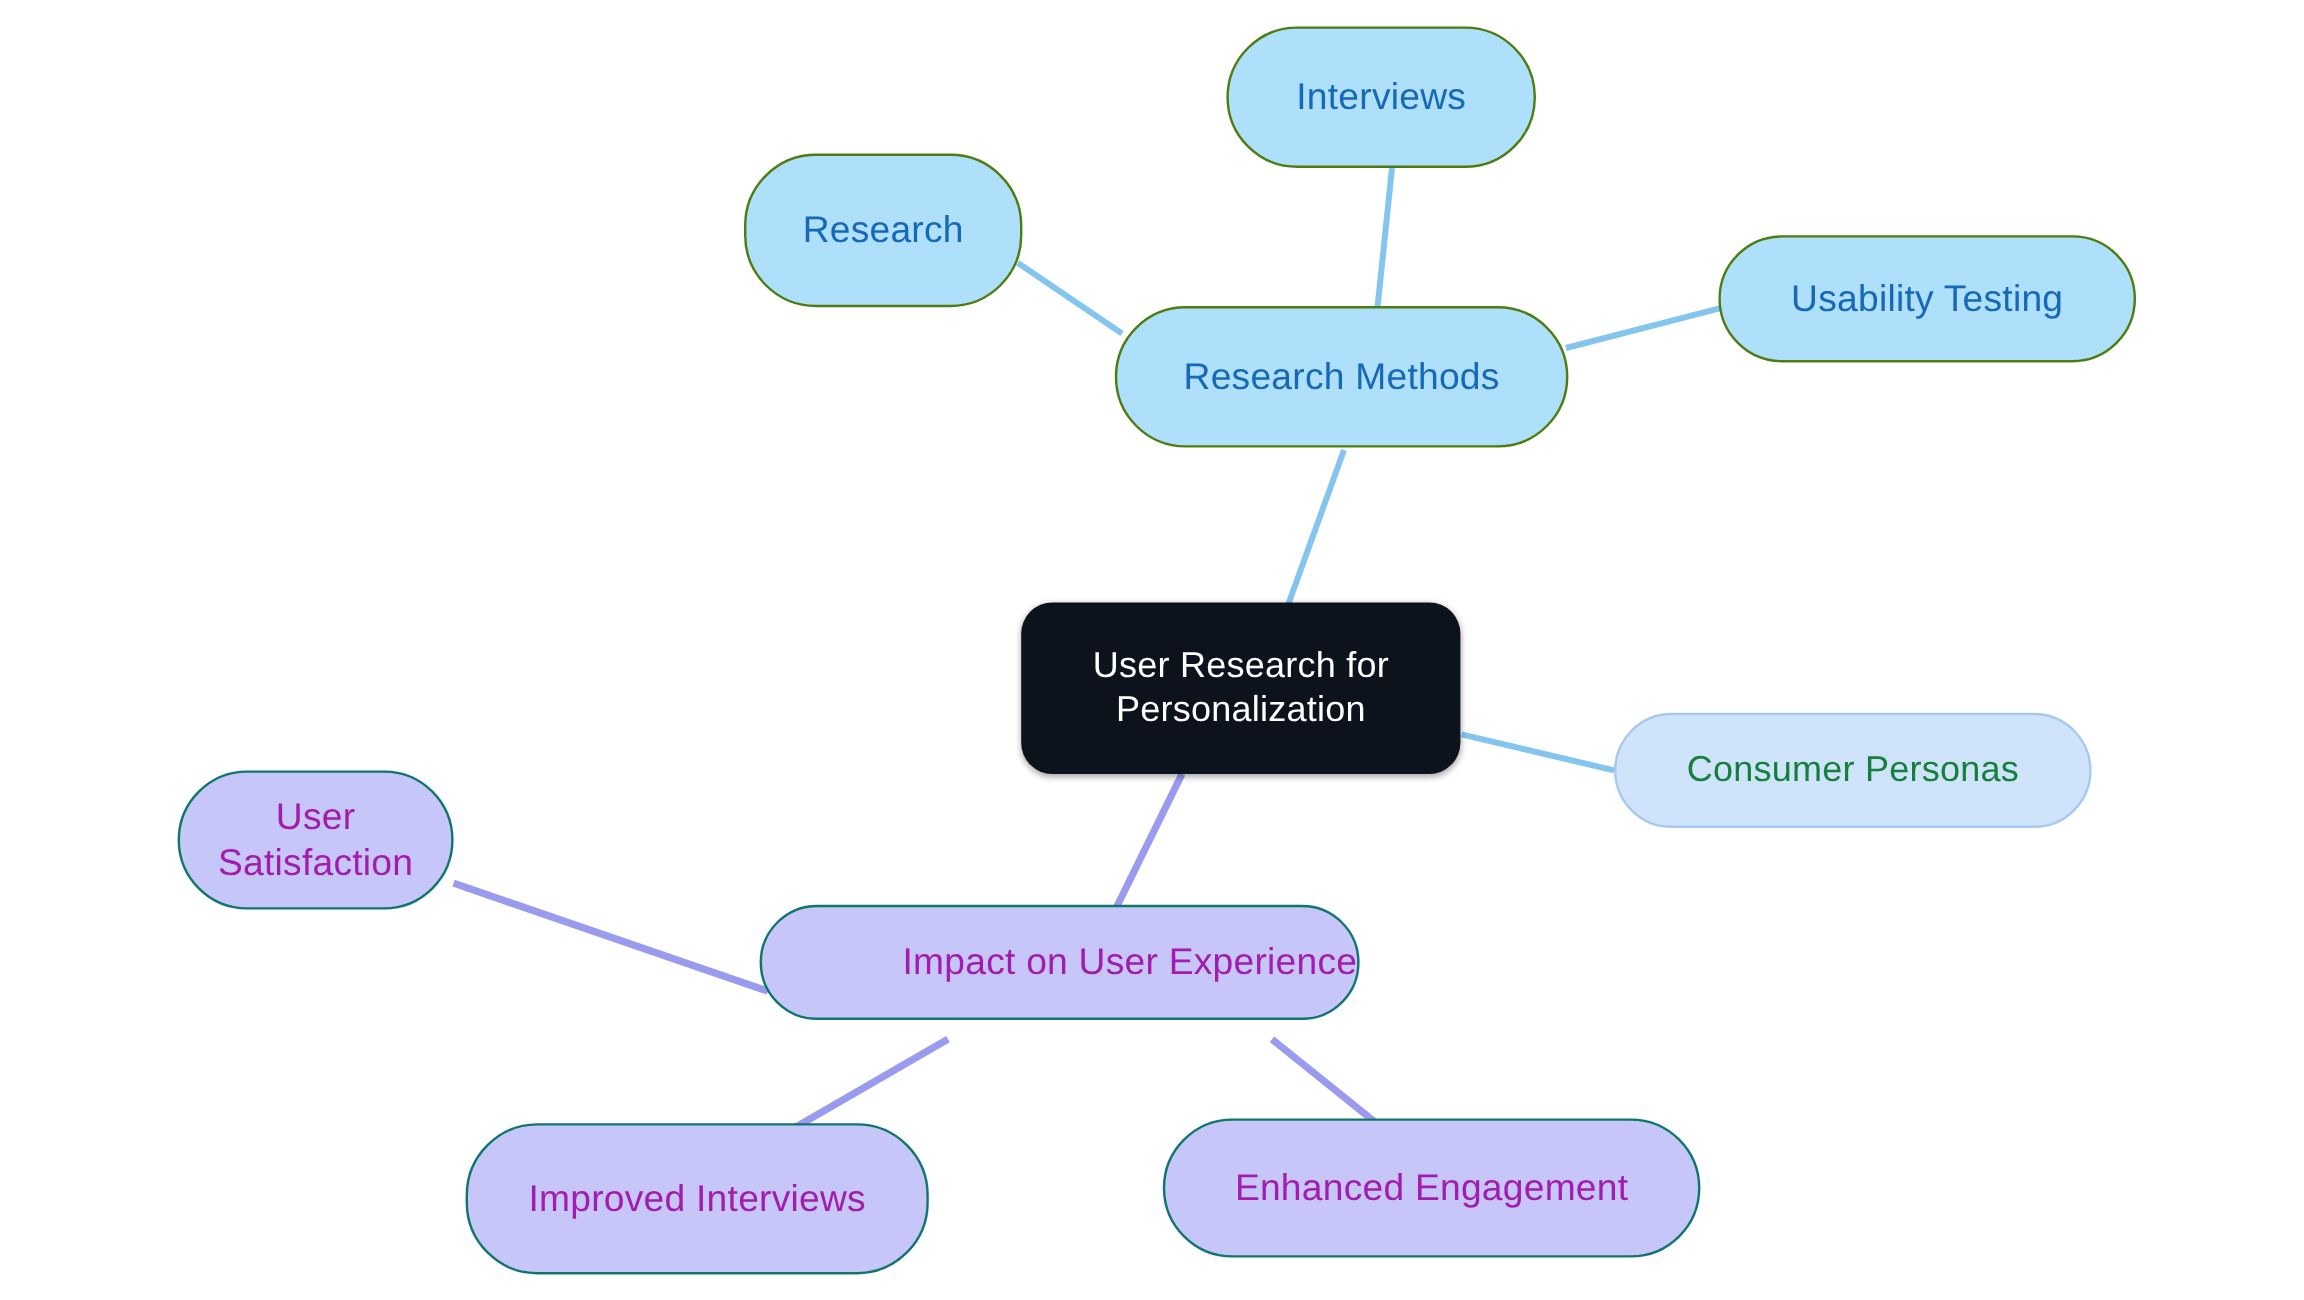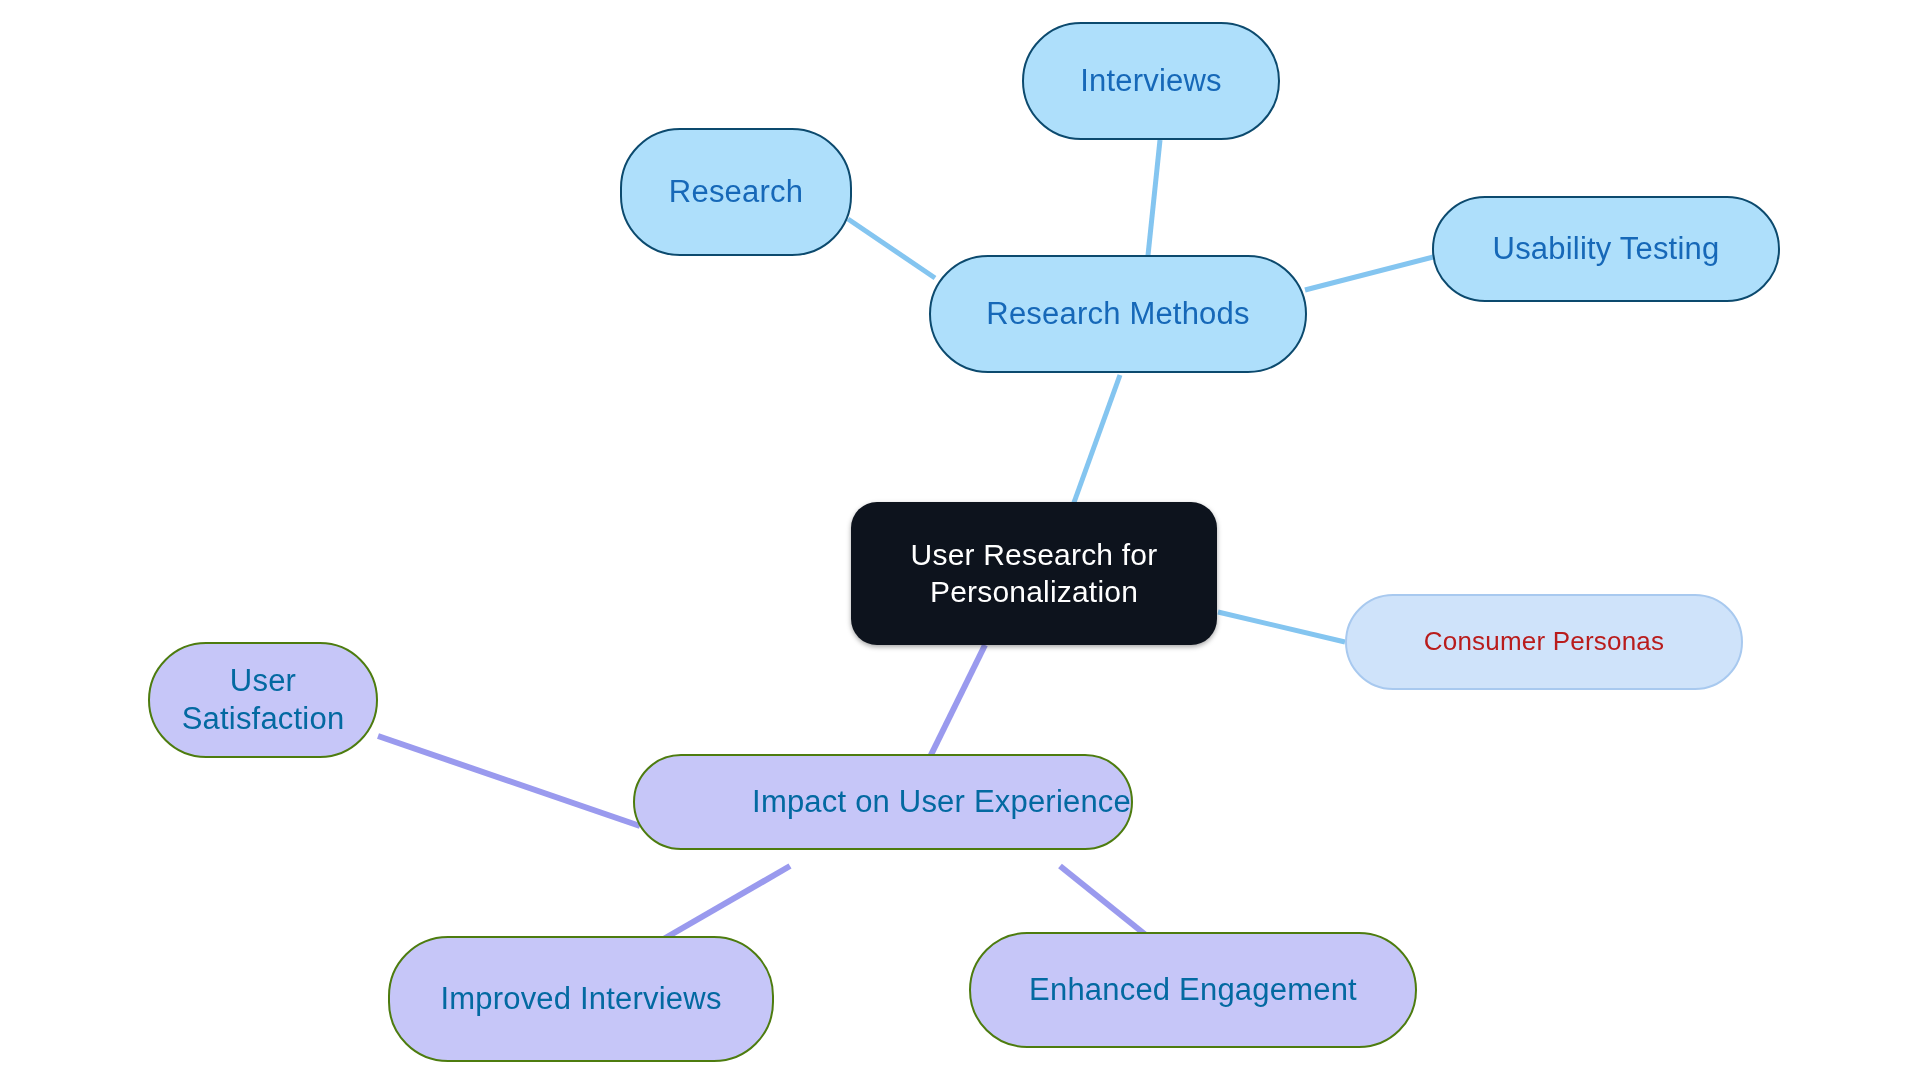--- a/index.html
+++ b/index.html
@@ -41,34 +41,34 @@
   .node-root {
     background: #0d131d;
     color: #ffffff;
     border: none;
     border-radius: 26px;
     font-size: 30px;
     box-shadow: 0 2px 5px rgba(0,0,0,0.35);
   }
   .node-blue {
     background: #aedffb;
-    border: 2px solid #0c4a6e;
+    border: 2px solid #4d7c0f;
     color: #1668b8;
     font-size: 31px;
   }
   .node-blue-pale {
     background: #cfe3fa;
     border: 2px solid #a8c9ef;
-    color: #b91c1c;
-    font-size: 26px;
+    color: #15803d;
+    font-size: 30px;
   }
   .node-purple {
     background: #c6c6f8;
-    border: 2px solid #4d7c0f;
-    color: #0369a1;
+    border: 2px solid #0f766e;
+    color: #a21caf;
     font-size: 31px;
   }
 </style>
 </head>
 <body>
 
 <div id="mindmap">
 
   <svg id="edge-layer" viewBox="0 0 1920 1083" xmlns="http://www.w3.org/2000/svg">
     <line x1="1072" y1="508" x2="1120" y2="375" stroke="#84c5f0" stroke-width="5"></line>

